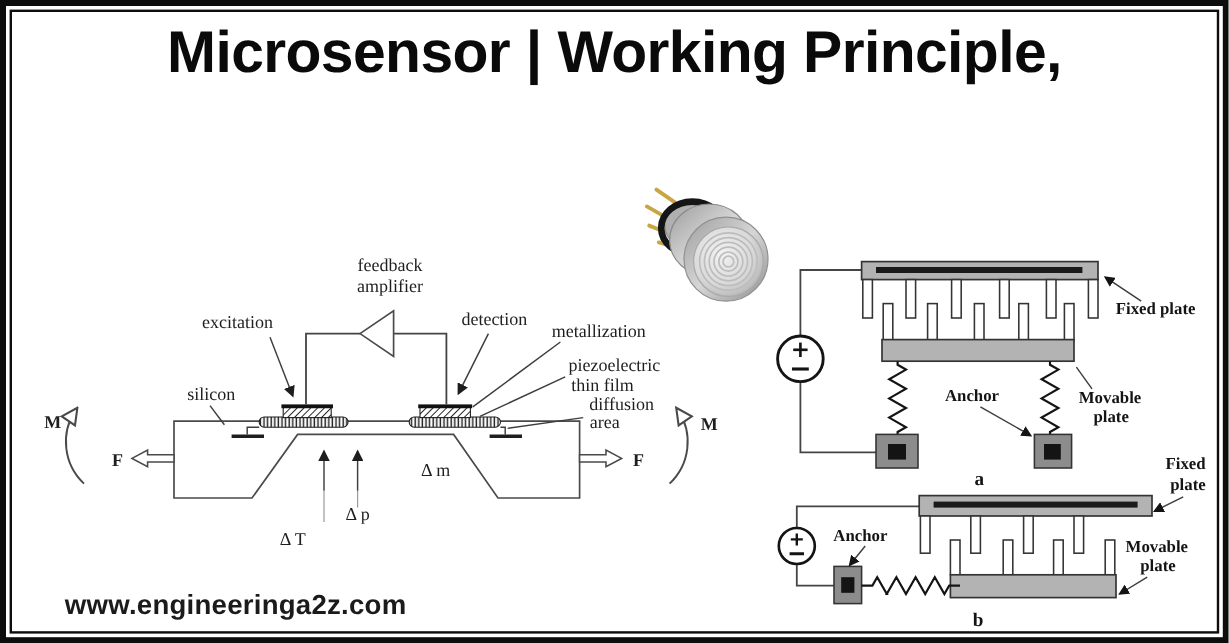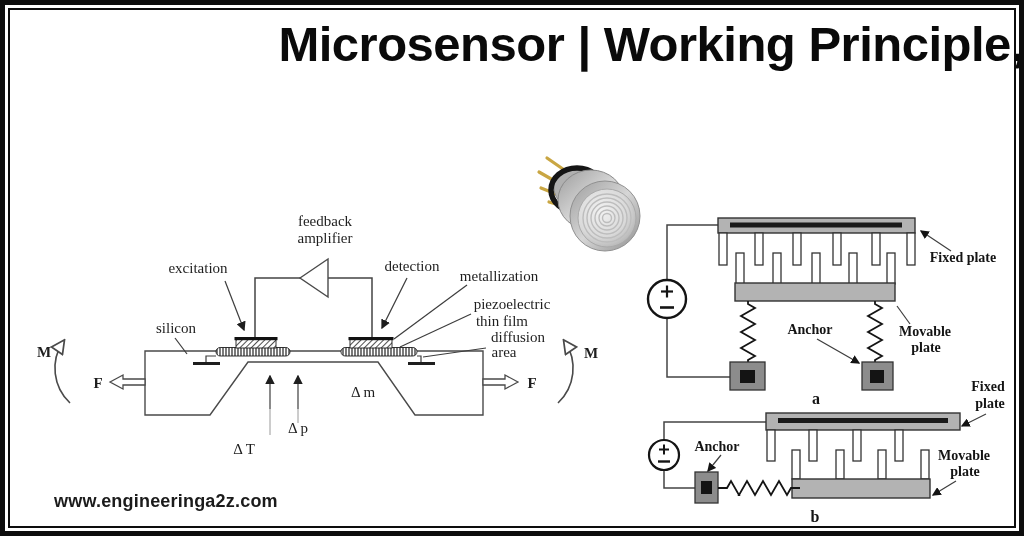--- a/index.html
+++ b/index.html
@@ -1,22 +1,22 @@
 <!DOCTYPE html>
 <html><head>
 <meta charset="utf-8">
 <style>
   html,body{margin:0;padding:0;background:#e8e8e8;}
   .canvas{position:relative;width:1024px;height:536px;background:#ffffff;overflow:hidden;
           font-family:"Liberation Sans",sans-serif;}
   .border-outer{position:absolute;inset:0;border:5px solid #0d0d0d;pointer-events:none;z-index:10;}
   .border-inner{position:absolute;inset:8px;border:2px solid #0d0d0d;pointer-events:none;z-index:10;}
-  .title{position:absolute;top:12px;left:0;right:0;text-align:right;
+  .title{position:absolute;top:12px;left:0;right:0;text-align:center;
          font-weight:bold;font-size:49px;line-height:65px;color:#0a0a0a;letter-spacing:-0.5px;}
-  .website{position:absolute;left:54px;top:491px;font-size:18px;font-weight:bold;color:#1b1b1b;letter-spacing:0.2px;}
+  .website{position:absolute;left:54px;top:491px;font-size:23px;font-weight:bold;color:#1b1b1b;letter-spacing:0.2px;}
   .svgabs{position:absolute;}
   text{user-select:none;}
   .dlab{font-family:"Liberation Serif","DejaVu Serif",serif;font-size:15px;fill:#1e1e1e;}
   .dlab-b{font-family:"Liberation Serif","DejaVu Serif",serif;font-size:14px;font-weight:bold;fill:#141414;}
   .cap{font-family:"Liberation Serif","DejaVu Serif",serif;font-size:16px;font-weight:bold;fill:#141414;}
   .thin{stroke:#3d3d3d;stroke-width:1.2;fill:none;}
   .wire{stroke:#444;stroke-width:1.5;fill:none;}
   .body-line{stroke:#4a4a4a;stroke-width:1.4;fill:#ffffff;}
 </style>
 </head>

